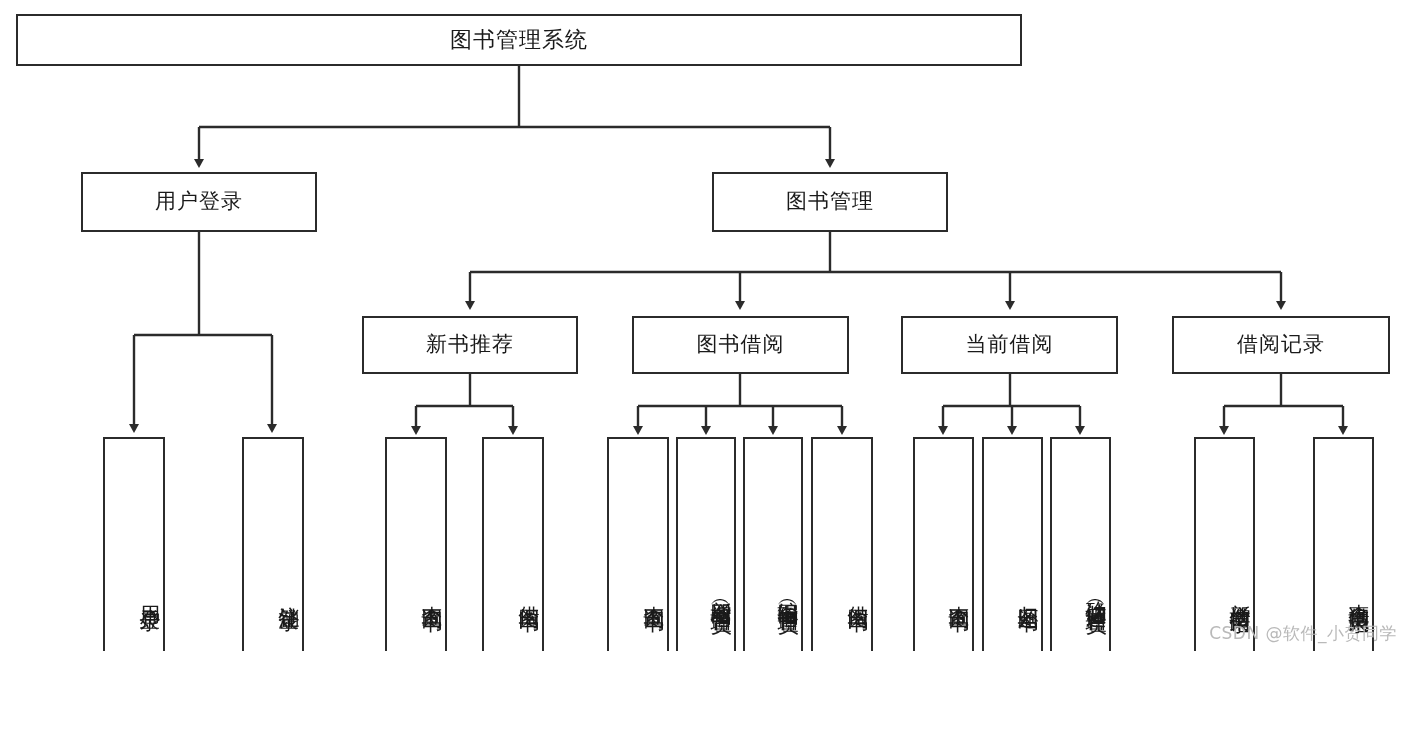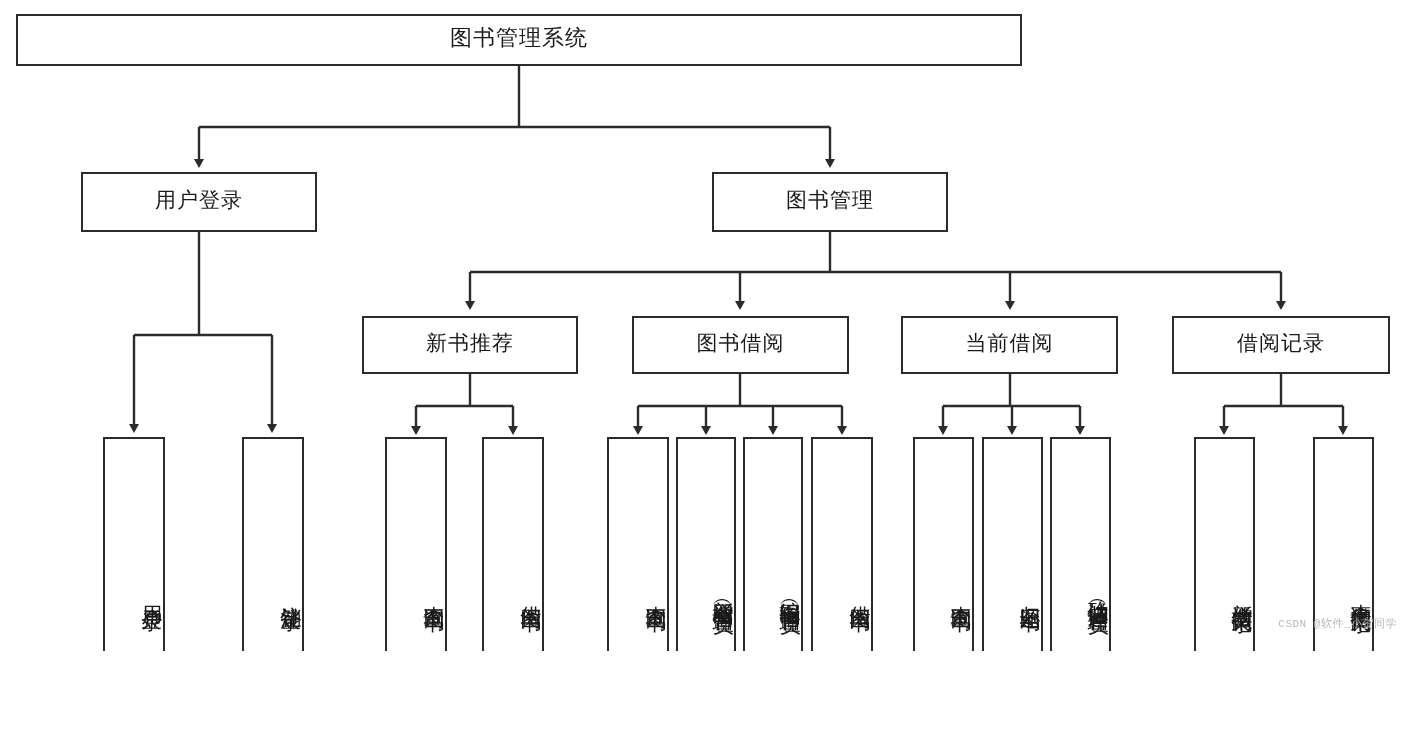--- a/index.html
+++ b/index.html
@@ -9,21 +9,20 @@
   }
   body {
     font-family: "DejaVu Sans", "Liberation Sans", sans-serif;
   }
   #canvas {
     position: relative;
     width: 1405px;
     height: 651px;
     background: #ffffff;
     overflow: hidden;
-    font-family: Liberation Mono, monospace;
   }
   svg#edges {
     position: absolute;
     left: 0;
     top: 0;
     width: 1405px;
     height: 747px;
     pointer-events: none;
   }
   .node {
@@ -56,22 +55,22 @@
   }
   .node.v .vtext {
     writing-mode: vertical-rl;
     text-orientation: upright;
     display: block;
     white-space: nowrap;
   }
   .watermark {
     position: absolute;
     right: 8px;
-    bottom: 20px;
-    font-size: 11px;
+    bottom: 6px;
+    font-size: 17px;
     color: #b9b9b9;
     letter-spacing: 0.5px;
     white-space: nowrap;
   }
 </style>
 </head>
 <body>
 
 <div id="canvas">
 

